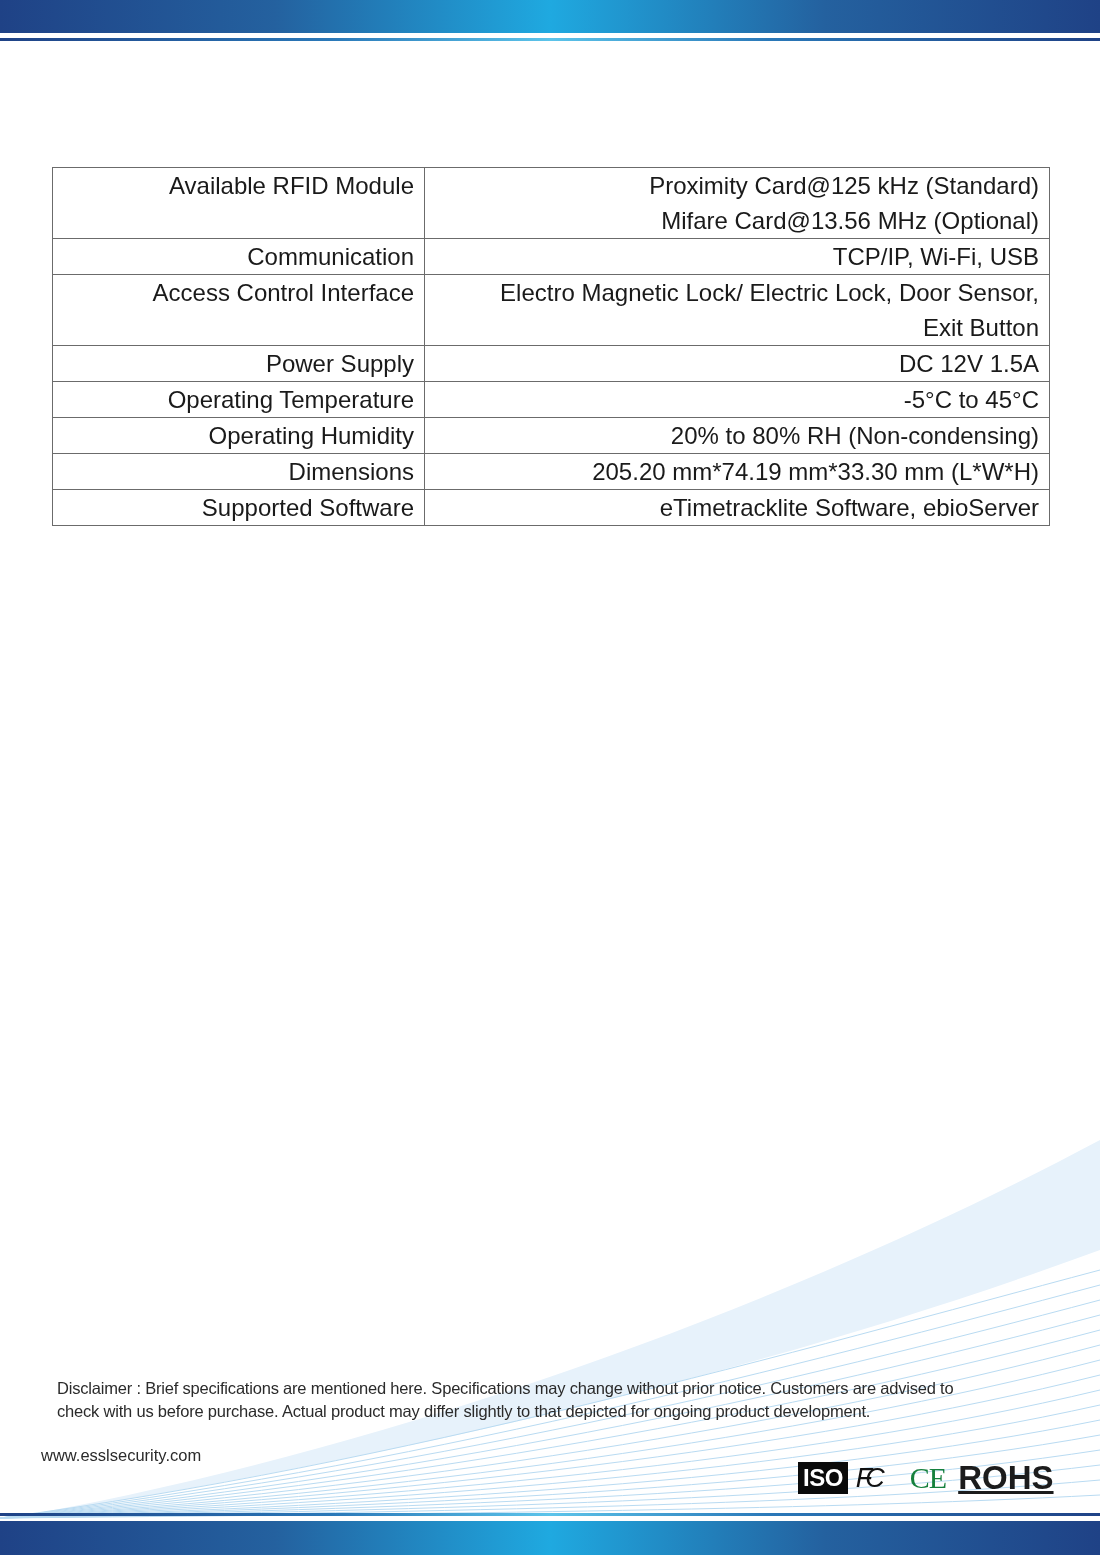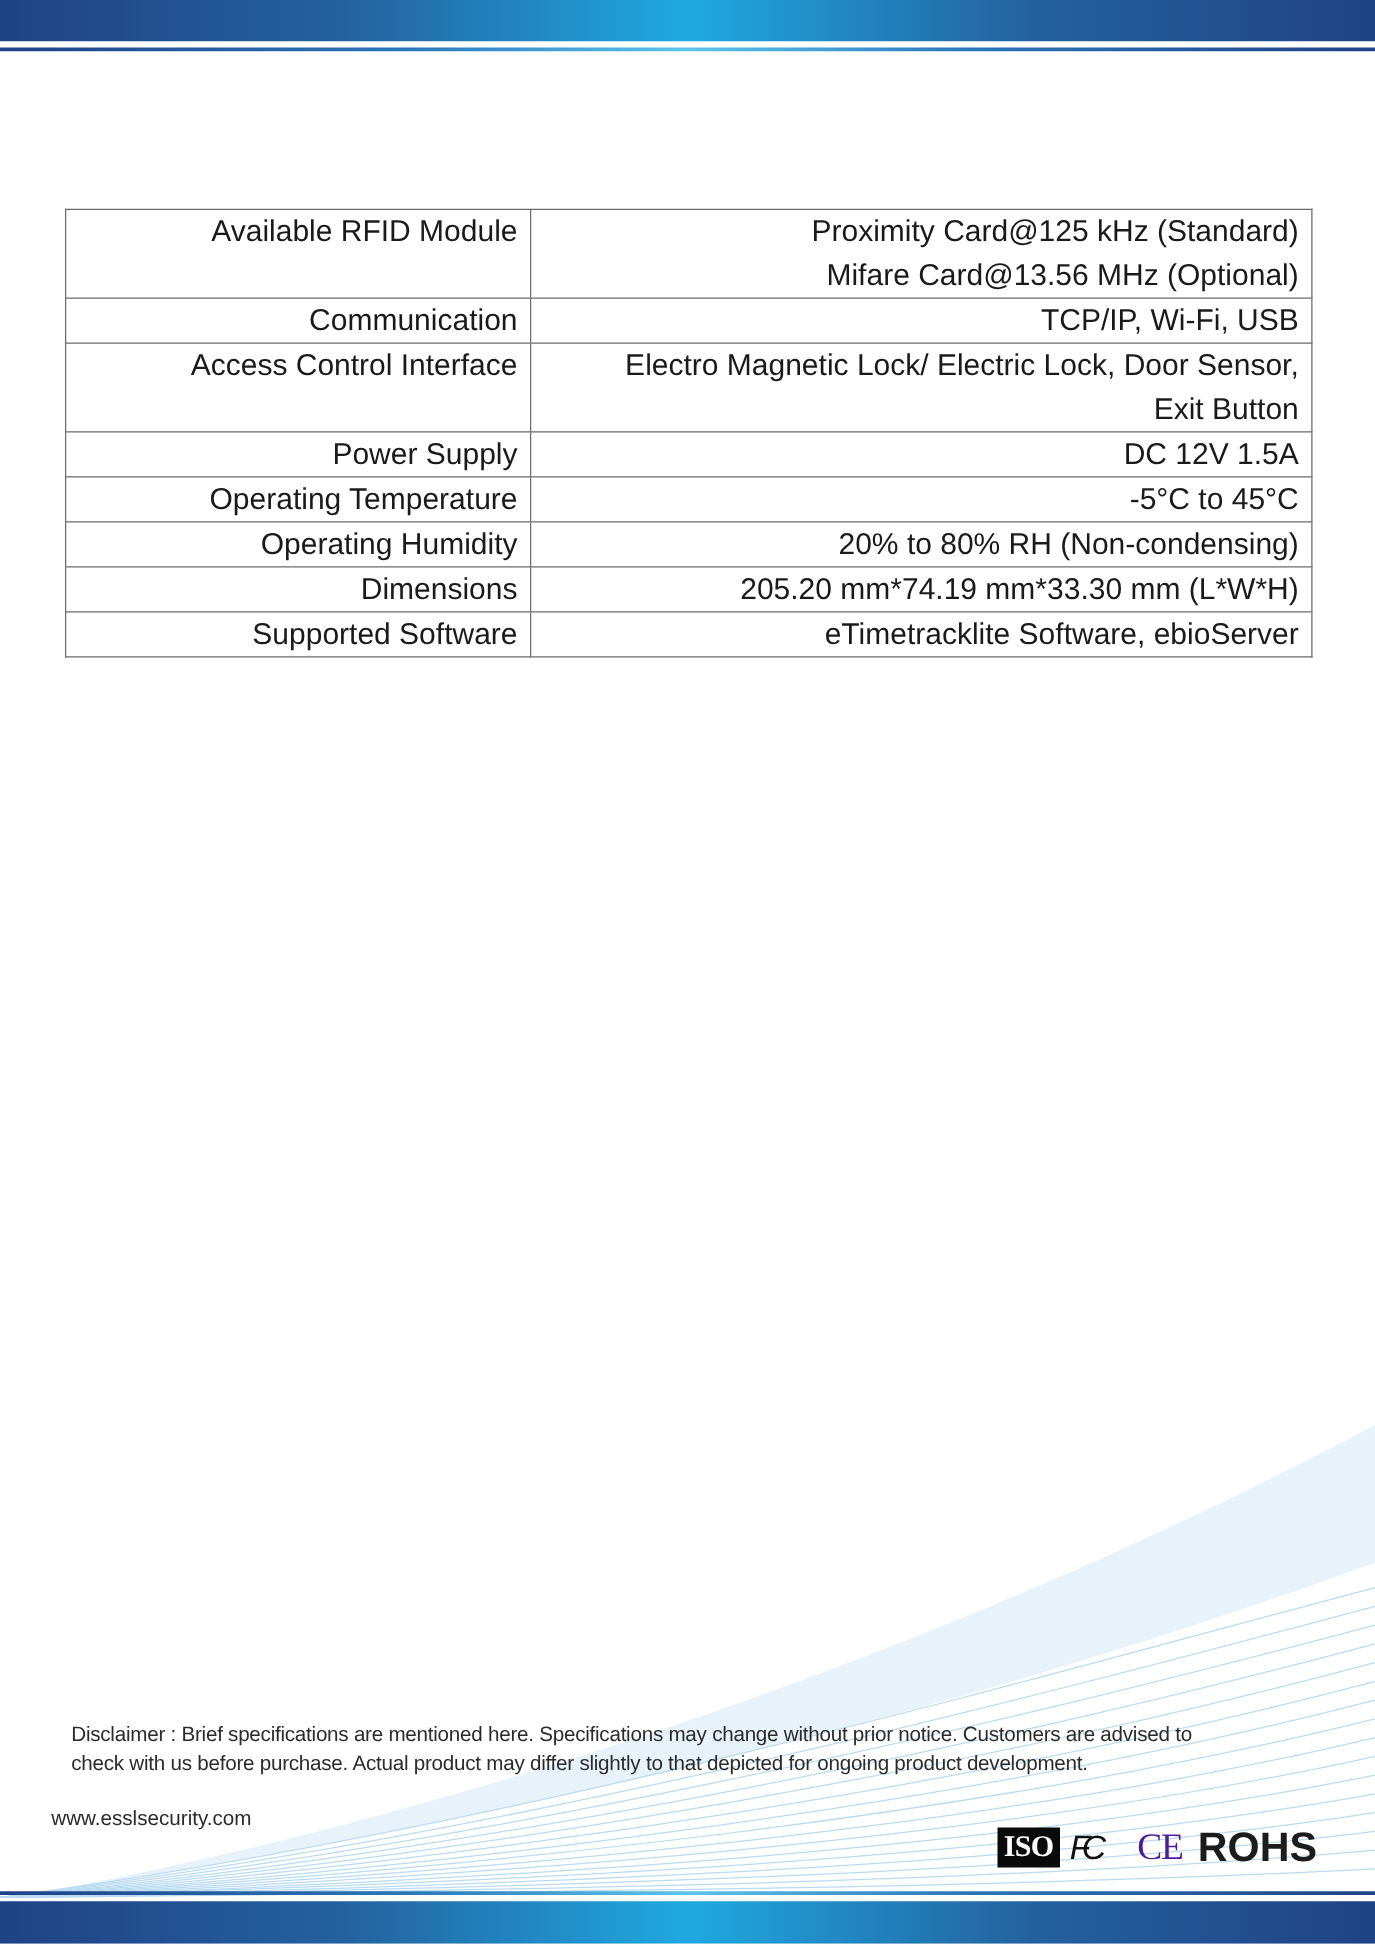--- a/index.html
+++ b/index.html
@@ -87,49 +87,50 @@
       left: 798px;
       top: 1460px;
       height: 36px;
       display: flex;
       align-items: center;
       gap: 8px;
     }
     .iso {
       background: #0a0a0a;
       color: #ffffff;
-      font-family: Liberation Serif, serif;
+      font-family: Liberation Sans, sans-serif;
       font-weight: bold;
       font-size: 24px;
       padding: 2px 5px;
       line-height: 28px;
       letter-spacing: -0.5px;
     }
     .fc {
       font-family: "Liberation Sans", sans-serif;
       font-size: 27px;
       color: #111;
       letter-spacing: -7px;
       font-weight: normal;
       margin-right: 24px;
       font-style: italic;
     }
     .ce {
       font-family: "Liberation Serif", serif;
       font-size: 30px;
-      color: #4c1d95;
+      color: #15803d;
       letter-spacing: -1px;
     }
     .rohs {
       font-family: "Liberation Sans", sans-serif;
       font-weight: bold;
       font-size: 33px;
       color: #1c1c1c;
       letter-spacing: 0px;
       margin-left: 4px;
+      text-decoration: underline;
     }
   </style>
 </head>
 <body>
 
 <div class="band band-top"></div>
 <div class="rule rule-top"></div>
 
 <table class="spec">
   <tbody>

